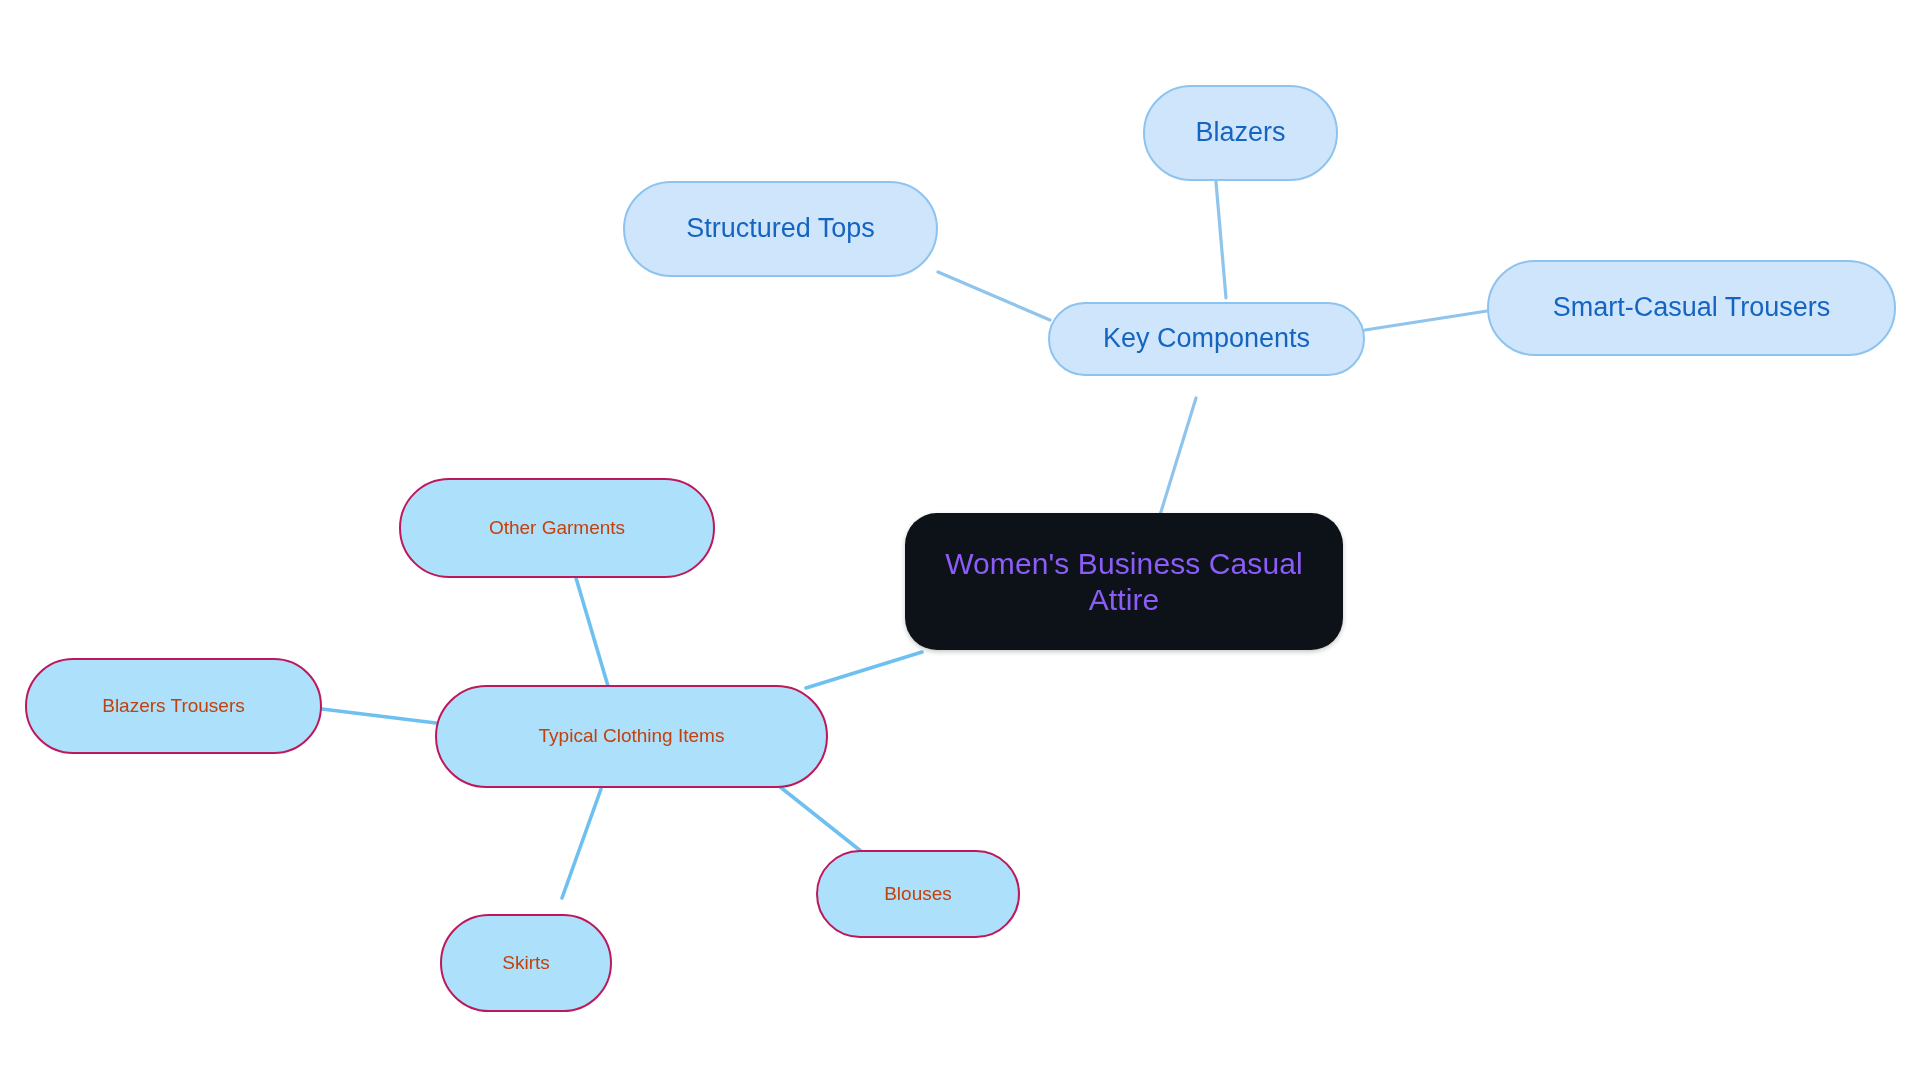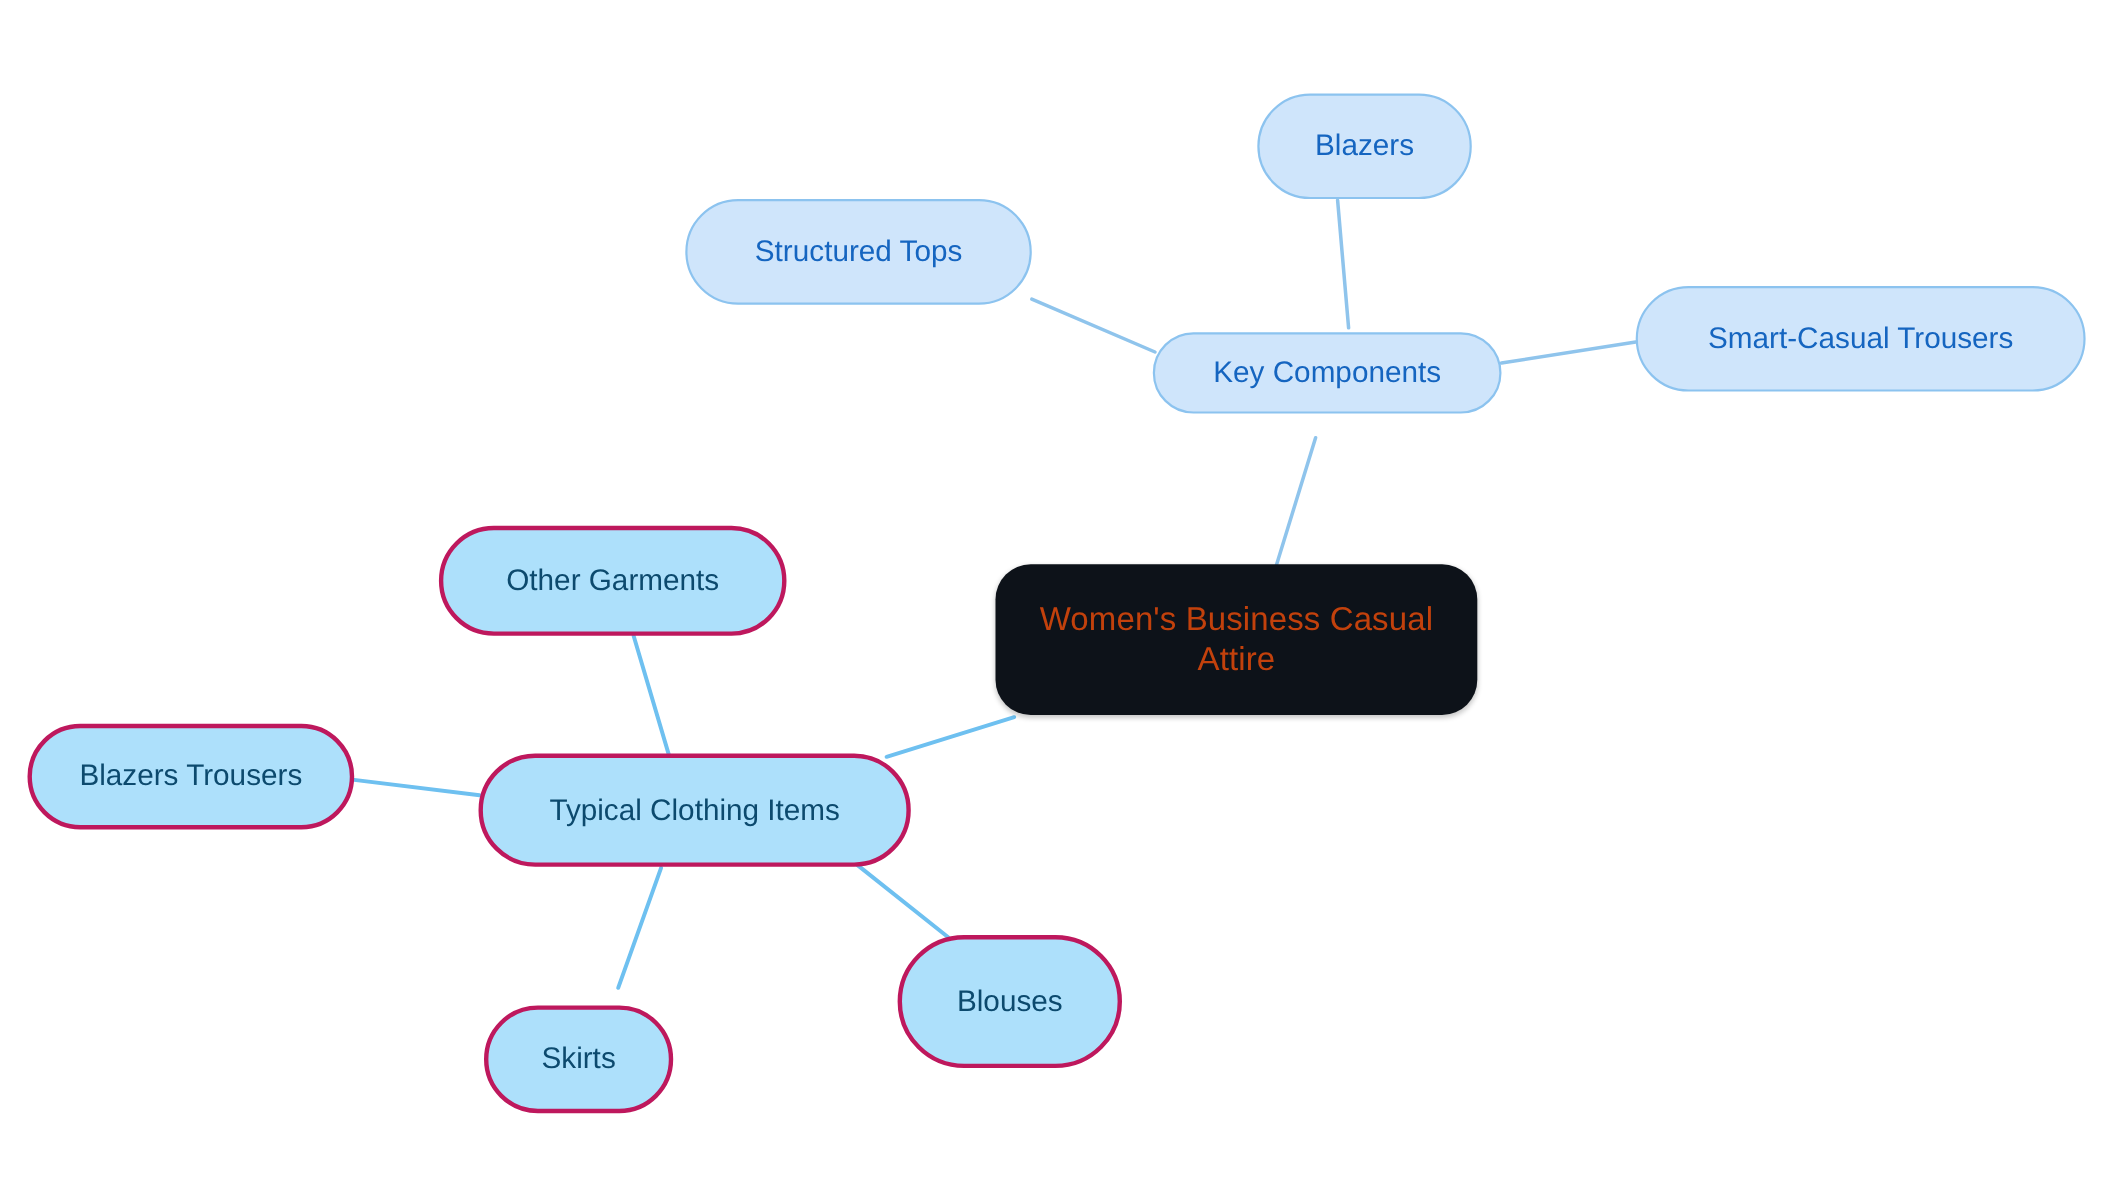--- a/index.html
+++ b/index.html
@@ -28,42 +28,42 @@
     display: flex;
     align-items: center;
     justify-content: center;
     text-align: center;
     line-height: 1.18;
     white-space: pre-line;
     z-index: 2;
   }
   .node-root {
     background: #0d1219;
-    color: #c2410c;
+    color: #8b5cf6;
     border-radius: 32px;
     font-size: 30px;
     font-weight: 400;
     letter-spacing: 0.1px;
     box-shadow: 0 2px 5px rgba(0,0,0,0.22);
     padding: 0 22px;
   }
   .node-branch-a {
     background: #cfe5fb;
     border: 2px solid #8cc3ef;
     color: #1565c0;
     border-radius: 999px;
     font-size: 27px;
     padding: 12px 18px;
   }
   .node-branch-b {
     background: #ade0fb;
-    border: 4px solid #be185d;
-    color: #0c4a6e;
+    border: 2px solid #be185d;
+    color: #c2410c;
     border-radius: 999px;
-    font-size: 27px;
+    font-size: 19px;
     padding: 0 18px;
   }
 </style>
 </head>
 <body>
 
 <div id="canvas">
   <svg id="edges" viewBox="0 0 1920 1083" xmlns="http://www.w3.org/2000/svg">
       <line x1="1160" y1="515" x2="1196" y2="398" stroke="#8fc4ec" stroke-width="3.2" stroke-linecap="round"></line>
       <line x1="1226" y1="298" x2="1216" y2="182" stroke="#8fc4ec" stroke-width="3.2" stroke-linecap="round"></line>
@@ -79,15 +79,15 @@
       <div class="node node-root" style="left: 905px; top: 513px; width: 438px; height: 137px;">Women's Business Casual
 Attire</div>
       <div class="node node-branch-a" style="left: 1048px; top: 302px; width: 317px; height: 74px;">Key Components</div>
       <div class="node node-branch-a" style="left: 1143px; top: 85px; width: 195px; height: 96px;">Blazers</div>
       <div class="node node-branch-a" style="left: 623px; top: 181px; width: 315px; height: 96px;">Structured Tops</div>
       <div class="node node-branch-a" style="left: 1487px; top: 260px; width: 409px; height: 96px;">Smart-Casual Trousers</div>
       <div class="node node-branch-b" style="left: 435px; top: 685px; width: 393px; height: 103px;">Typical Clothing Items</div>
       <div class="node node-branch-b" style="left: 399px; top: 478px; width: 316px; height: 100px;">Other Garments</div>
       <div class="node node-branch-b" style="left: 25px; top: 658px; width: 297px; height: 96px;">Blazers Trousers</div>
       <div class="node node-branch-b" style="left: 440px; top: 898px; width: 172px; height: 98px; margin-top: 16px;">Skirts</div>
-      <div class="node node-branch-b" style="left: 816px; top: 850px; width: 204px; height: 121px;">Blouses</div>
+      <div class="node node-branch-b" style="left: 816px; top: 850px; width: 204px; height: 88px;">Blouses</div>
     </div>
 </div>
 
 </body></html>

